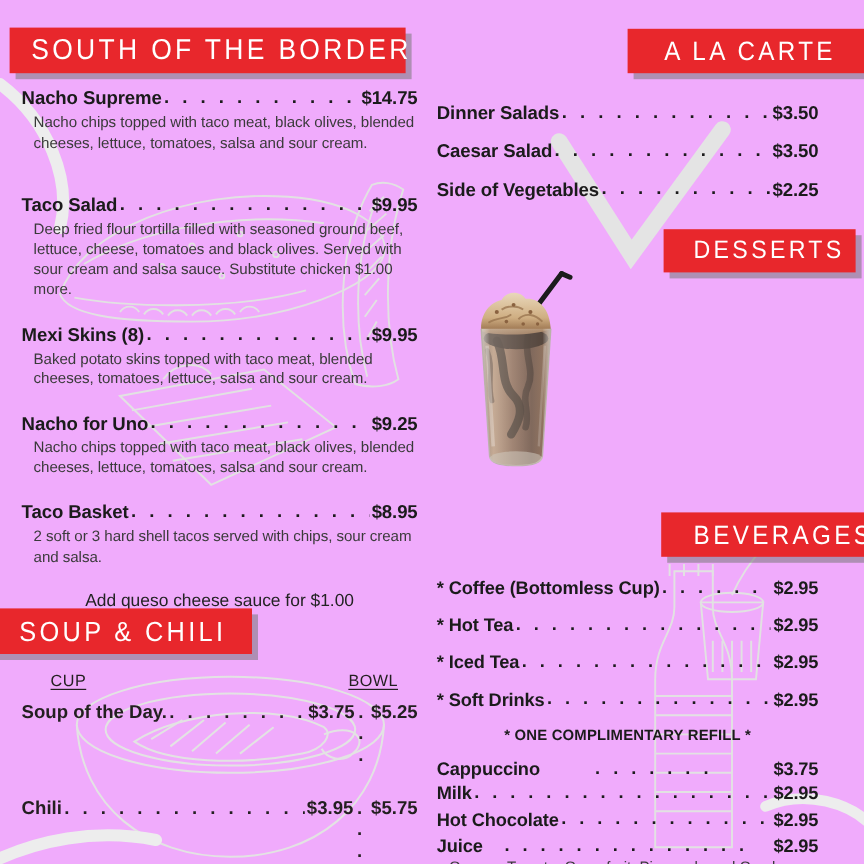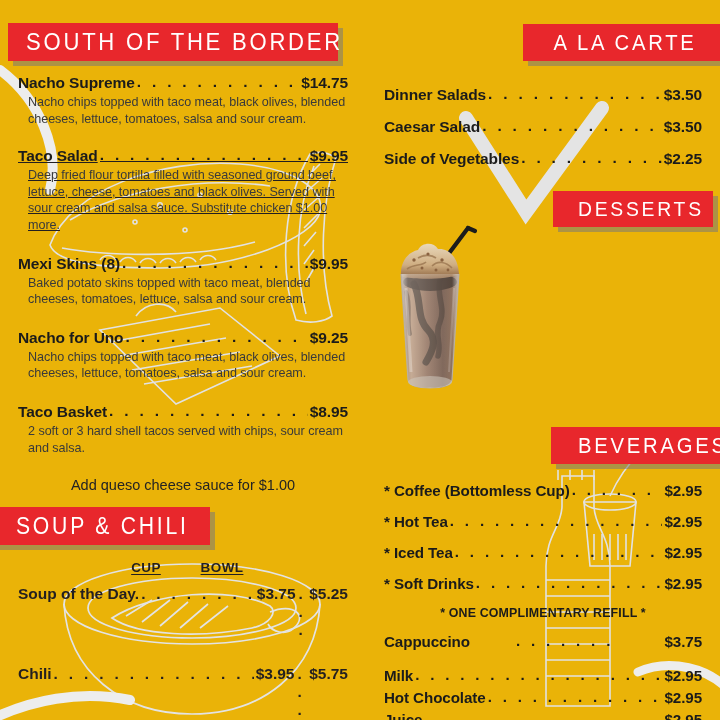--- a/index.html
+++ b/index.html
@@ -5,21 +5,21 @@
   html, body {
     margin: 0;
     padding: 0;
     background: #ffffff;
   }
   #menu-page {
     position: relative;
     width: 720px;
     height: 720px;
     overflow: hidden;
-    background: #eab308;
+    background: #f0abfc;
     font-family: "Liberation Sans", sans-serif;
     color: #231f20;
     -webkit-font-smoothing: antialiased;
   }
 
   
   .wm {
     position: absolute;
     pointer-events: none;
     opacity: 1;
@@ -45,21 +45,21 @@
     font-stretch: condensed;
     transform: scaleX(0.92);
     transform-origin: left center;
   }
   .banner.right .banner-text {
     transform-origin: right center;
   }
 
   
   .col-left  { position: absolute; left: 18px;  width: 330px; }
-  .col-right { position: absolute; left: 384px; width: 318px; }
+  .col-right { position: absolute; left: 364px; width: 318px; }
 
   .item-row {
     display: flex;
     align-items: baseline;
     font-weight: bold;
     font-size: 15.5px;
     color: #1b1b1b;
     letter-spacing: -0.1px;
   }
   .item-name { white-space: nowrap; }
@@ -87,22 +87,22 @@
   .note-center {
     text-align: center;
     font-size: 14.5px;
     font-weight: normal;
     color: #232323;
   }
 
   
   .soup-head {
     display: flex;
-    justify-content: center;
-    font-weight: bold;
+    justify-content: space-between;
+    font-weight: normal;
     font-size: 13.5px;
     letter-spacing: 0.4px;
   }
   .soup-head span {
     text-decoration: underline;
     text-underline-offset: 2px;
   }
   .cup-col  { width: 78px; text-align: center; }
   .bowl-col { width: 74px; text-align: center; }
 
@@ -278,21 +278,21 @@
 
     <div>
       <div class="item-row">
         <span class="item-name">Nacho Supreme</span>
         <span class="leader">. . . . . . . . . . . . . . . . . . . . . . . . . . . . . . . . . . . . . . . . . . . . . . . . . . . . . . . . . .</span>
         <span class="price">$14.75</span>
       </div>
       <div class="item-desc">Nacho chips topped with taco meat, black olives, blended cheeses, lettuce, tomatoes, salsa and sour cream.</div>
     </div>
 
-    <div style="margin-top:20px;text-decoration:underline;">
+    <div style="margin-top:36px;">
       <div class="item-row">
         <span class="item-name">Taco Salad</span>
         <span class="leader">. . . . . . . . . . . . . . . . . . . . . . . . . . . . . . . . . . . . . . . . . . . . . . . . . . . . . . . . . .</span>
         <span class="price">$9.95</span>
       </div>
       <div class="item-desc">Deep fried flour tortilla filled with seasoned ground beef, lettuce, cheese, tomatoes and black olives. Served with sour cream and salsa sauce. Substitute chicken $1.00 more.</div>
     </div>
 
     <div style="margin-top:21px;">
       <div class="item-row">
@@ -455,21 +455,21 @@
       <span class="price">$2.95</span>
     </div>
 
     <div class="refill-line" style="margin-top:14px;">* ONE COMPLIMENTARY REFILL *</div>
 
     <div class="item-row bev-row" style="margin-top:13px;gap:44px;">
       <span class="item-name">Cappuccino</span>
       <span class="leader">. . . . . . . . . . . . . . . . . . . . . . . . . . . . . . . . . . . . . . . . . . . . . . . . . . . . . . . . . .</span>
       <span class="price">$3.75</span>
     </div>
-    <div class="item-row bev-row bev-tight" style="margin-top:17px;">
+    <div class="item-row bev-row bev-tight" style="margin-top:3px;">
       <span class="item-name">Milk</span>
       <span class="leader">. . . . . . . . . . . . . . . . . . . . . . . . . . . . . . . . . . . . . . . . . . . . . . . . . . . . . . . . . .</span>
       <span class="price">$2.95</span>
     </div>
     <div class="item-row bev-row bev-tight" style="margin-top:5px;">
       <span class="item-name">Hot Chocolate</span>
       <span class="leader">. . . . . . . . . . . . . . . . . . . . . . . . . . . . . . . . . . . . . . . . . . . . . . . . . . . . . . . . . .</span>
       <span class="price">$2.95</span>
     </div>
     <div class="item-row bev-row bev-tight" style="margin-top:5px;gap:16px;">

